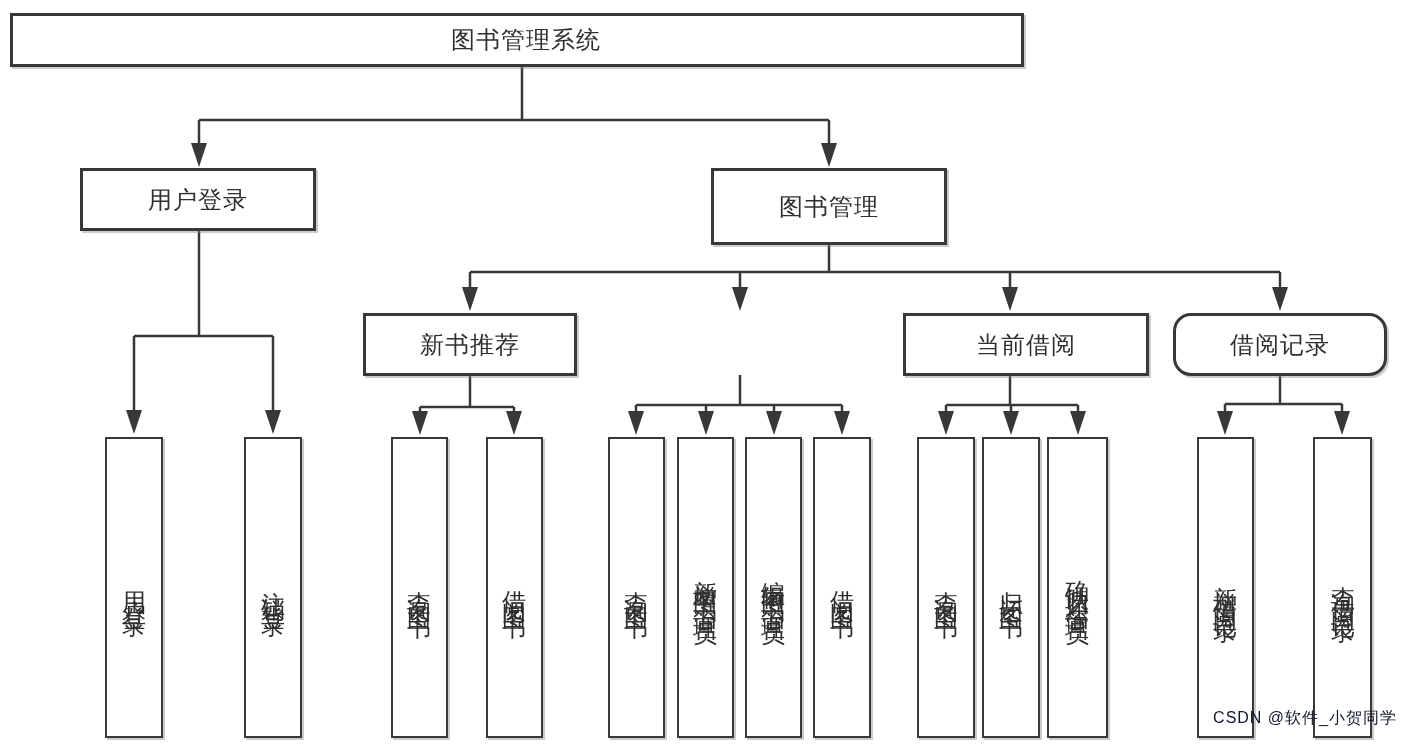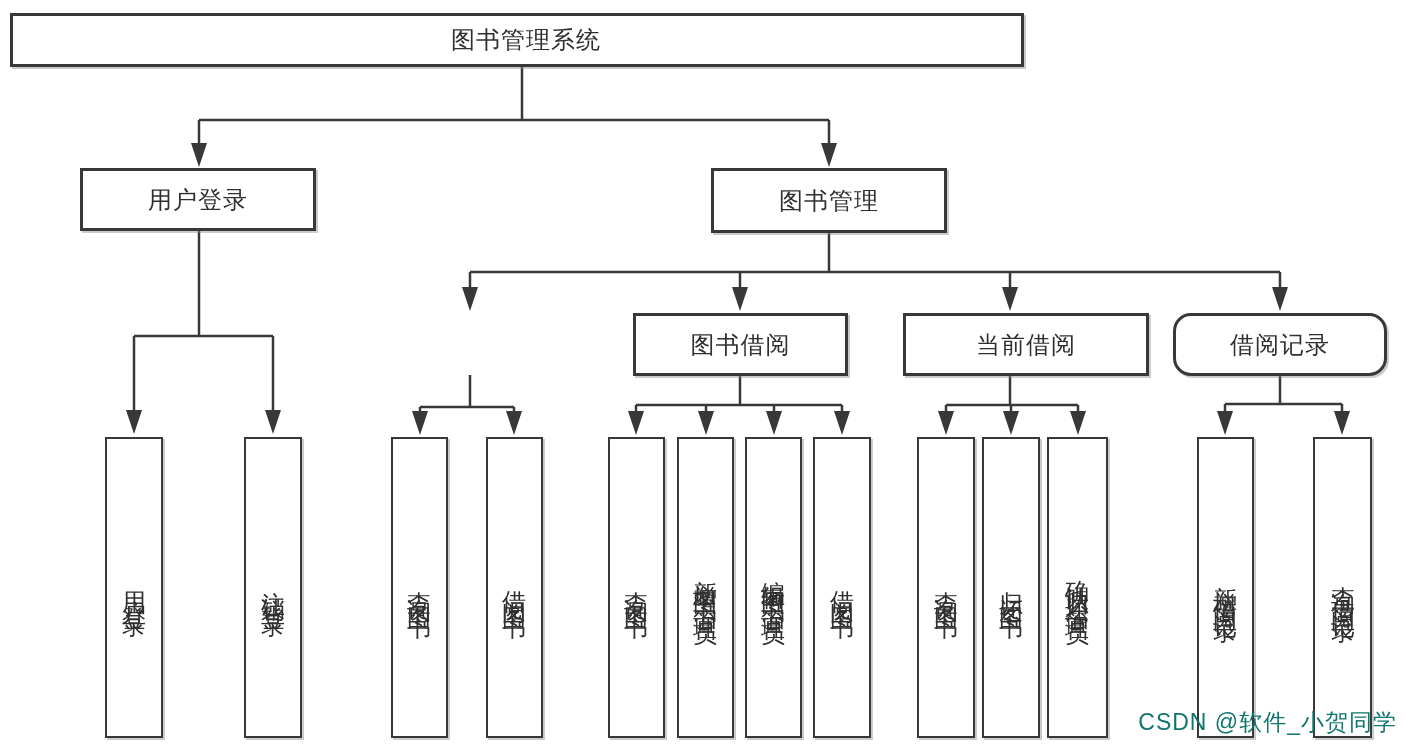--- a/index.html
+++ b/index.html
@@ -47,24 +47,24 @@
     writing-mode: vertical-rl;
     text-orientation: mixed;
     letter-spacing: 8px;
     text-align: center;
     line-height: 54px;
     overflow: hidden;
   }
   .watermark {
     position: absolute;
     right: 8px;
-    bottom: 9px;
-    font-size: 23px;
+    bottom: 18px;
+    font-size: 16px;
     letter-spacing: 1px;
-    color: #0f766e;
+    color: #0f172a;
     white-space: nowrap;
   }
 </style>
 </head>
 <body>
 
 <div class="stage">
 
   <svg class="connectors" width="1405" height="747" viewBox="0 0 1405 747" xmlns="http://www.w3.org/2000/svg">
     <g stroke="#383838" stroke-width="2.5" fill="none">
@@ -128,23 +128,23 @@
       <polygon points="1003,411 1019,411 1011,435"></polygon>
       <polygon points="1070,411 1086,411 1078,435"></polygon>
       <polygon points="1217,411 1233,411 1225,435"></polygon>
       <polygon points="1334,411 1350,411 1342,435"></polygon>
     </g>
   </svg>
 
   <div class="box" style="left:10px; top:13px; width:1014px; height:54px;padding-left:18px;">图书管理系统</div>
 
   <div class="box" style="left:80px; top:168px; width:236px; height:63px;">用户登录</div>
-  <div class="box" style="left:711px; top:168px; width:236px; height:65px;">图书管理</div>
+  <div class="box" style="left:711px; top:168px; width:236px; height:77px;">图书管理</div>
 
-  <div class="box" style="left:633px; top:313px; width:215px; height:63px;">图书借阅</div>
+  <div class="box" style="left:363px; top:313px; width:214px; height:63px;">新书推荐</div>
   <div class="box" style="left:903px; top:313px; width:246px; height:63px;">当前借阅</div>
   <div class="box" style="left:1173px; top:313px; width:214px; height:63px;border-radius:18px;">借阅记录</div>
 
   <div class="leaf" style="left:105px; top:437px; width:58px; height:301px;">用户登录</div>
   <div class="leaf" style="left:244px; top:437px; width:58px; height:301px;">注销登录</div>
 
   <div class="leaf" style="left:391px; top:437px; width:57px; height:301px;">查询图书</div>
   <div class="leaf" style="left:486px; top:437px; width:57px; height:301px;">借阅图书</div>
 
   <div class="leaf" style="left:608px; top:437px; width:57px; height:301px;">查询图书</div>

